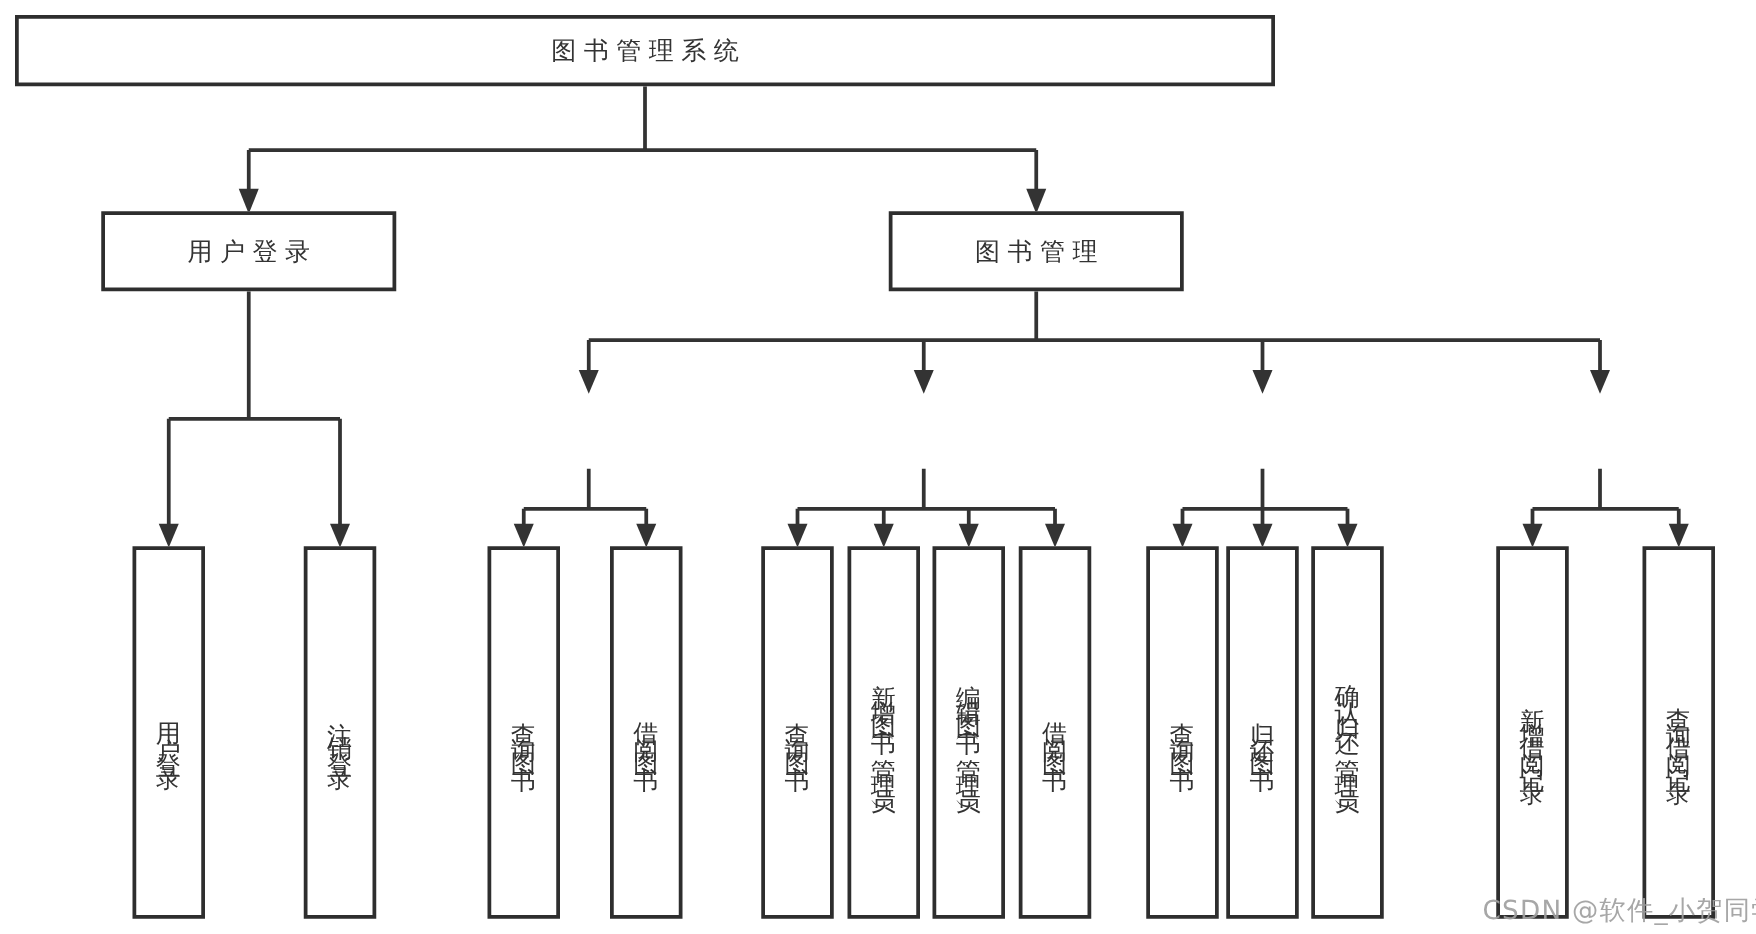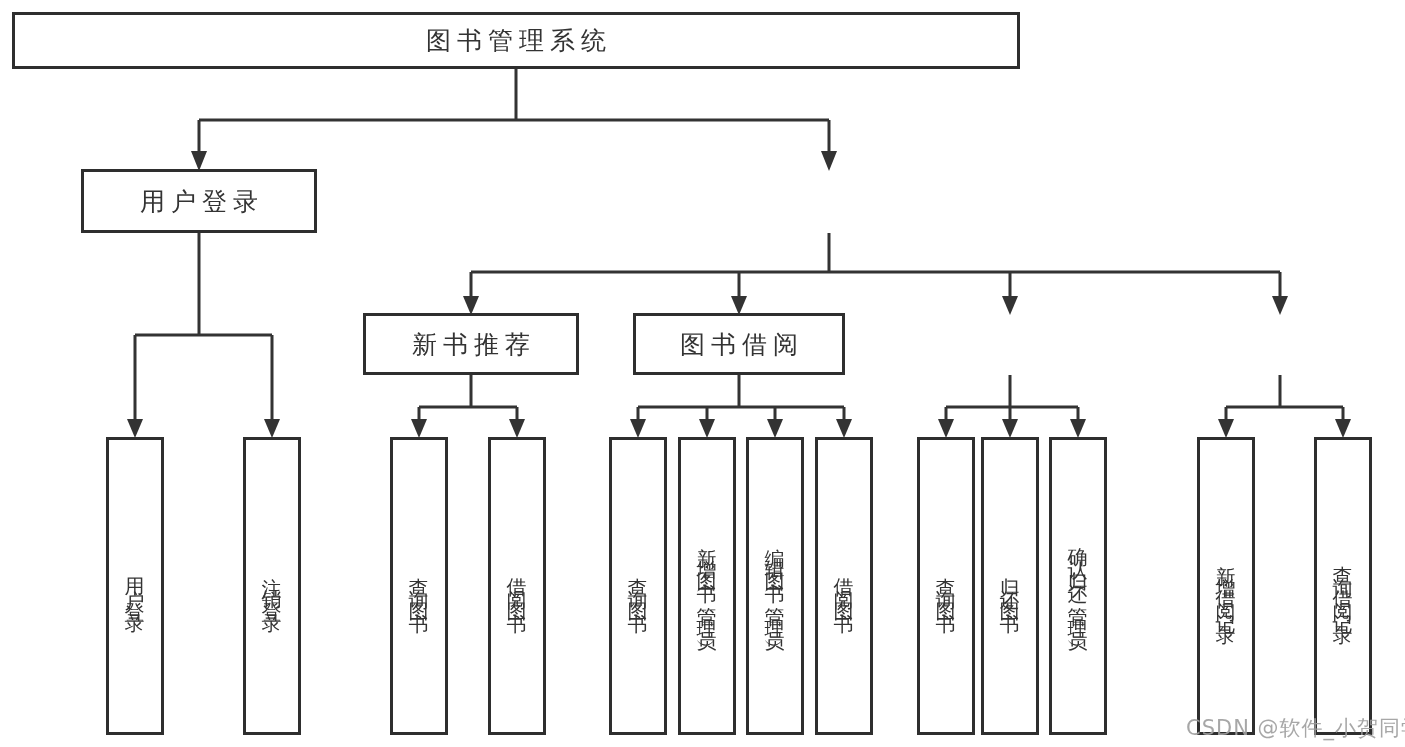--- a/index.html
+++ b/index.html
@@ -15,21 +15,21 @@
   }
   #wires{position:absolute;left:0;top:0;z-index:1;}
   .cline{stroke:var(--line);stroke-width:3;fill:none;}
   .arrow{fill:var(--line);stroke:none;}
   .node{
     position:absolute; z-index:2; box-sizing:border-box;
     background:var(--box-bg); border:3px solid var(--box-border);
     display:flex; align-items:center; justify-content:center;
   }
   .node .lbl{color:var(--text); white-space:nowrap;}
-  .h .lbl{font-size:25px; letter-spacing:6px; text-indent:6px;font-family:Liberation Serif, serif;}
+  .h .lbl{font-size:20px; letter-spacing:6px; text-indent:6px;font-family:Liberation Serif, serif;}
   .v .lbl{
     writing-mode:vertical-rl; text-orientation:mixed;
     font-size:20px; line-height:1; letter-spacing:12px;
     white-space:nowrap;
   }
   .watermark{
     position:absolute; z-index:6; left:1186px; top:714px;
     font-size:21px; letter-spacing:1px; color:var(--watermark);
     opacity:.92; white-space:nowrap;
   }
@@ -75,27 +75,24 @@
     <polygon class="arrow" points="1343,438 1335,419 1351,419"></polygon>
   </svg>
 
   <div class="node h" style="left:12px;top:12px;width:1008px;height:57px">
     <span class="lbl">图书管理系统</span>
   </div>
 
   <div class="node h" style="left:81px;top:169px;width:236px;height:64px">
     <span class="lbl">用户登录</span>
   </div>
+  <div class="node h" style="left:711px;top:169px;width:236px;height:64px">
+    <span class="lbl">图书管理</span>
+  </div>
 
-  <div class="node h" style="left:363px;top:313px;width:216px;height:62px">
-    <span class="lbl">新书推荐</span>
-  </div>
-  <div class="node h" style="left:633px;top:313px;width:212px;height:62px">
-    <span class="lbl">图书借阅</span>
-  </div>
 
   <div class="node v" style="left:106px;top:437px;width:58px;height:298px">
     <span class="lbl">用户登录</span>
   </div>
   <div class="node v" style="left:243px;top:437px;width:58px;height:298px">
     <span class="lbl">注销登录</span>
   </div>
 
   <div class="node v" style="left:390px;top:437px;width:58px;height:298px">
     <span class="lbl">查询图书</span>

